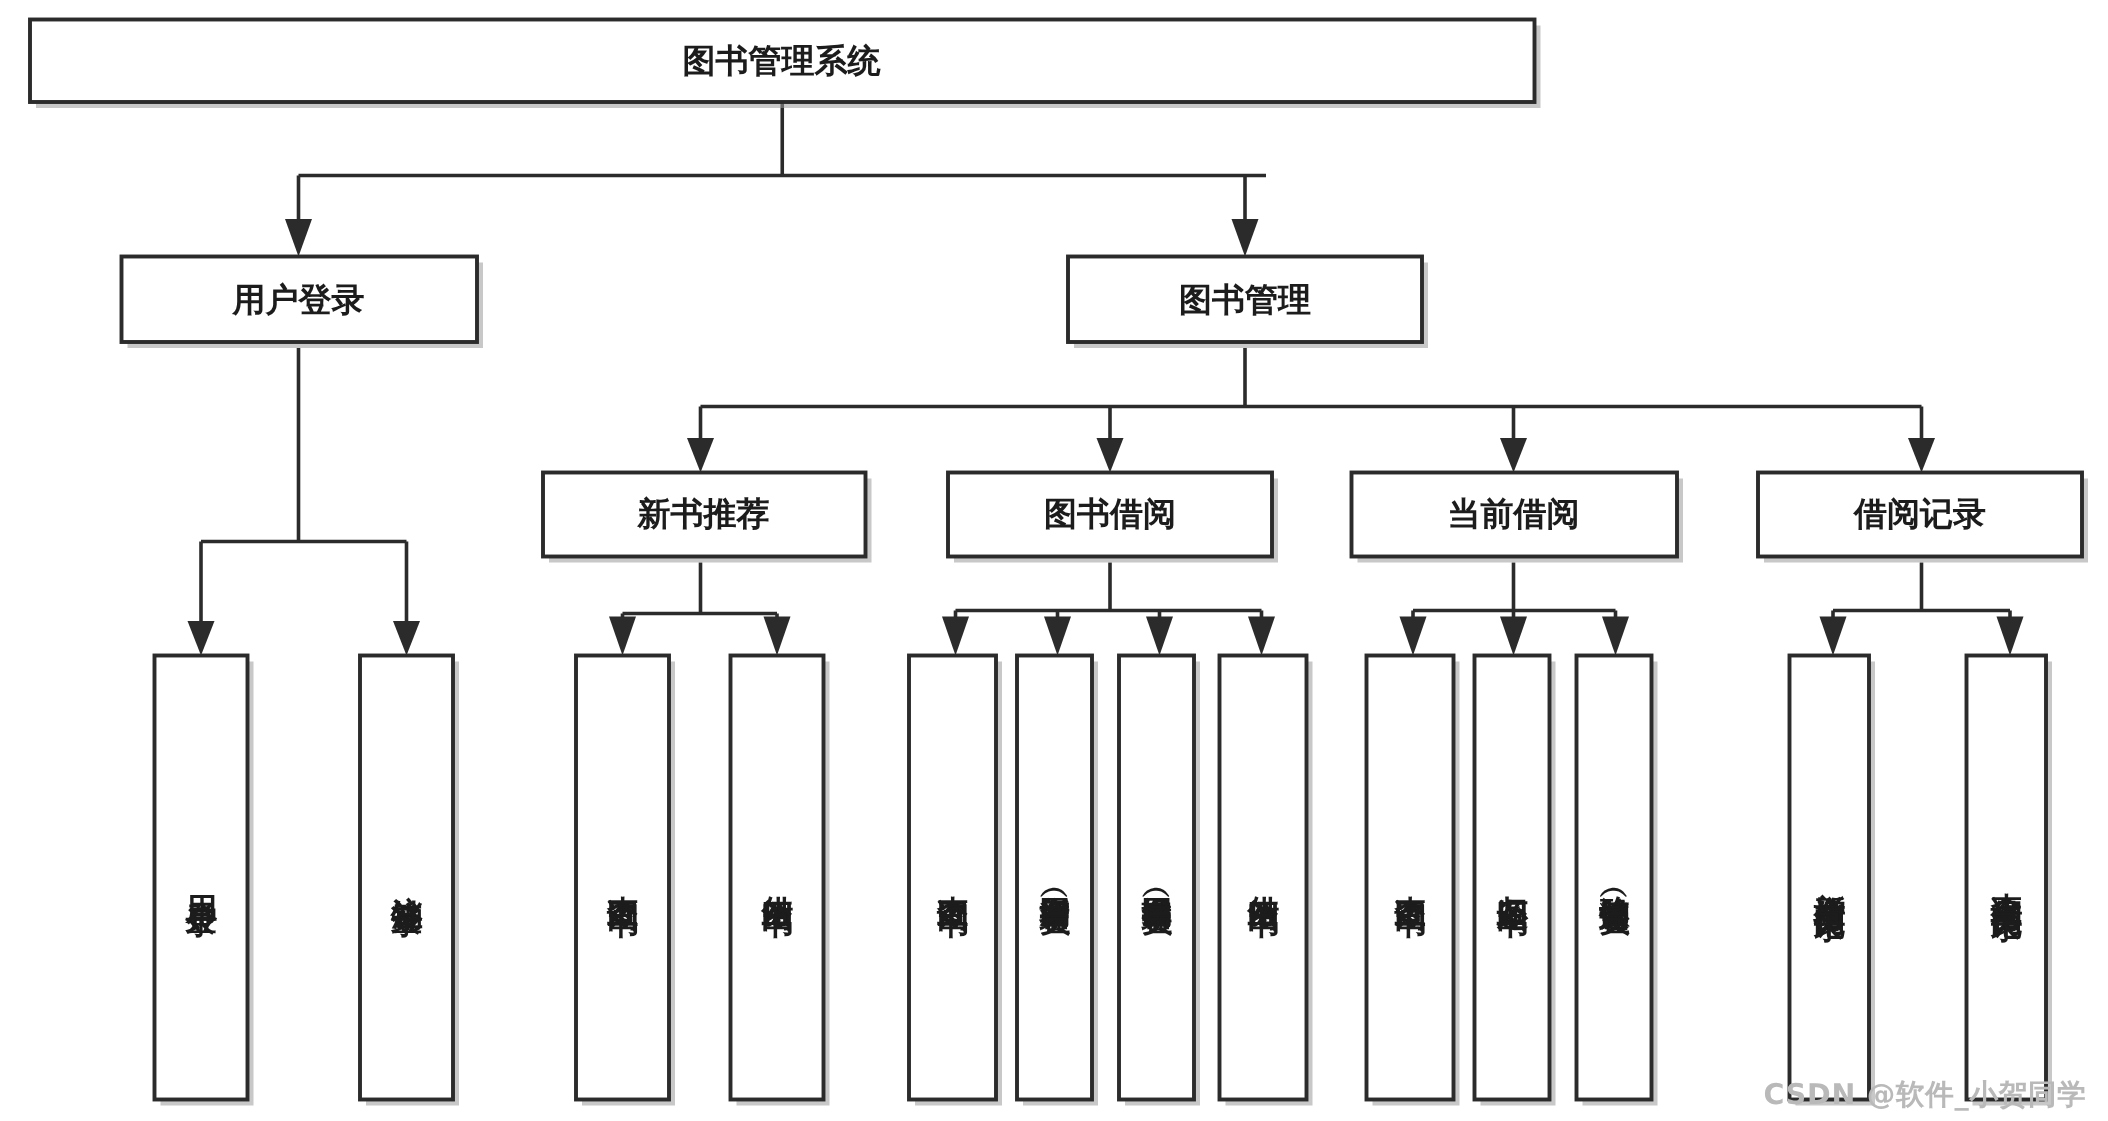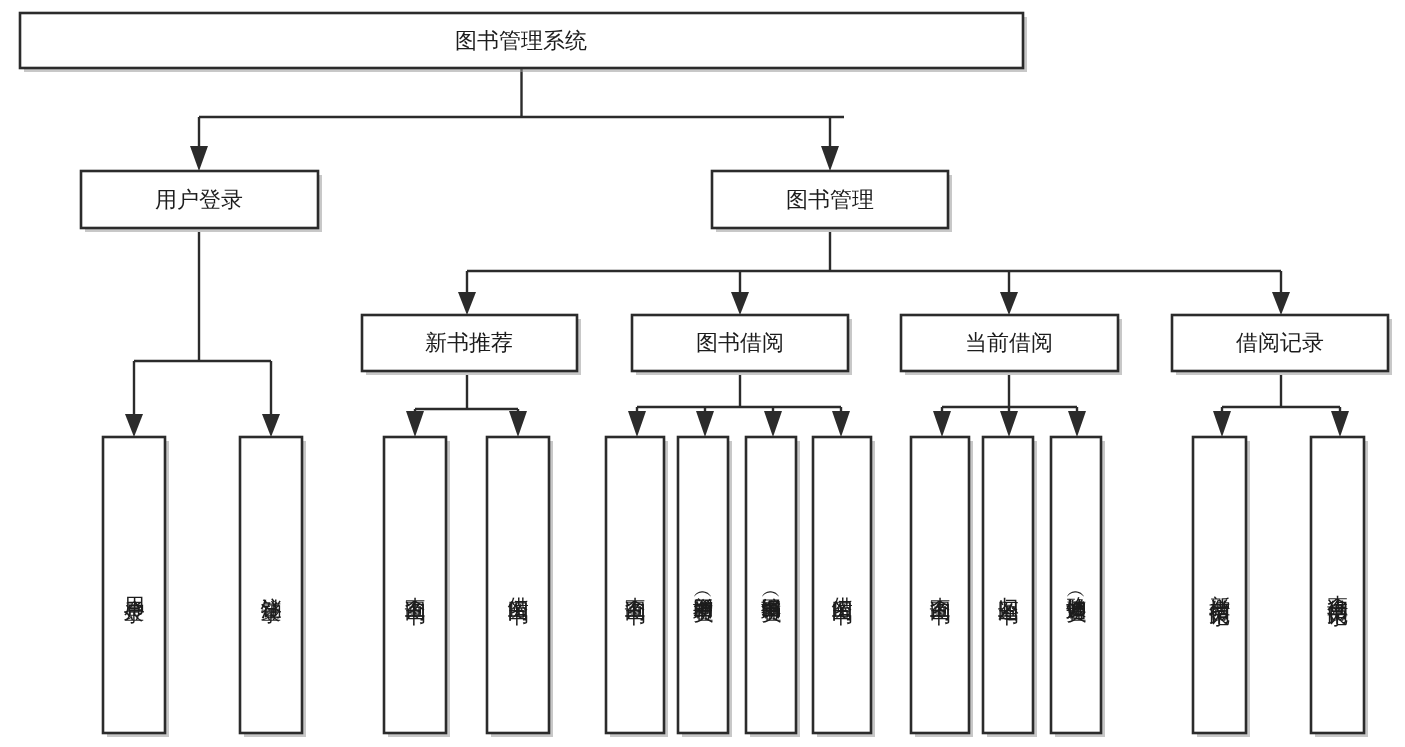--- a/index.html
+++ b/index.html
@@ -10,20 +10,21 @@
   body {
     width: 1405px;
     height: 747px;
     font-family: "DejaVu Sans", "Liberation Sans", sans-serif;
     overflow: hidden;
   }
   #diagram-root {
     position: relative;
     width: 1405px;
     height: 747px;
+    font-weight: bold;
   }
   svg.tree-canvas {
     position: absolute;
     top: 0;
     left: 0;
     width: 1405px;
     height: 747px;
   }
   .node-box {
     fill: #ffffff;
@@ -248,13 +249,14 @@
   <div class="node-label-v" style="left:606px; top:437px; width:58px; height:296px;">查询图书</div>
   <div class="node-label-v" style="left:678px; top:437px; width:50px; height:296px; font-size:20px; letter-spacing:1px;">新增图书（管理员）</div>
   <div class="node-label-v" style="left:746px; top:437px; width:50px; height:296px; font-size:20px; letter-spacing:1px;">编辑图书（管理员）</div>
   <div class="node-label-v" style="left:813px; top:437px; width:58px; height:296px;">借阅图书</div>
   <div class="node-label-v" style="left:911px; top:437px; width:58px; height:296px;">查询图书</div>
   <div class="node-label-v" style="left:983px; top:437px; width:50px; height:296px;">归还图书</div>
   <div class="node-label-v" style="left:1051px; top:437px; width:50px; height:296px; font-size:20px; letter-spacing:1px;">确认归还（管理员）</div>
   <div class="node-label-v" style="left:1193px; top:437px; width:53px; height:296px;">新增借阅记录</div>
   <div class="node-label-v" style="left:1311px; top:437px; width:53px; height:296px;">查询借阅记录</div>
 
+  <div class="watermark">CSDN @软件_小贺同学</div>
 </div>
 
 </body></html>

